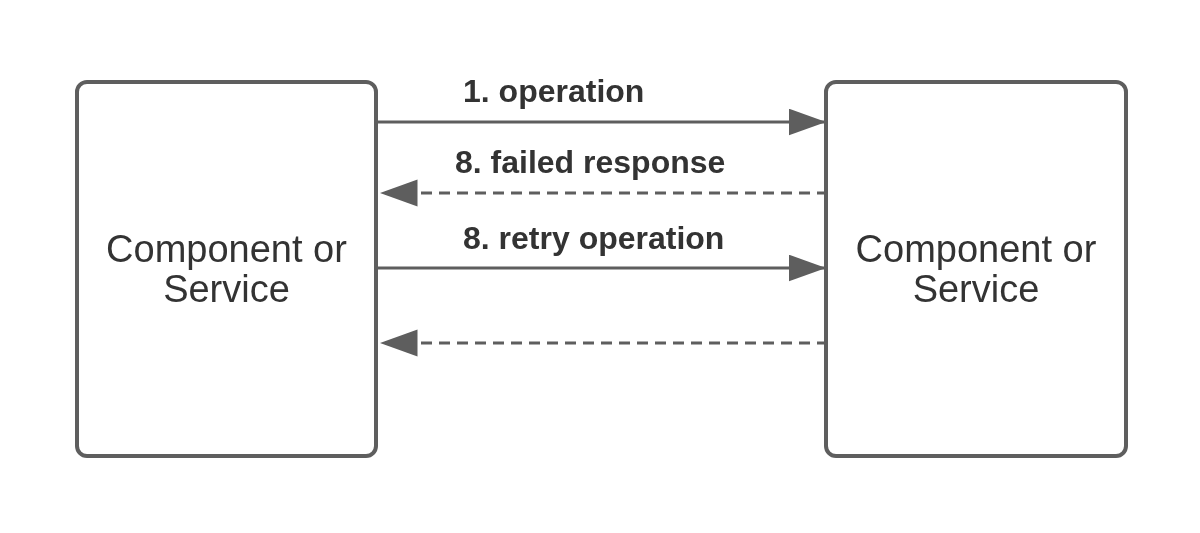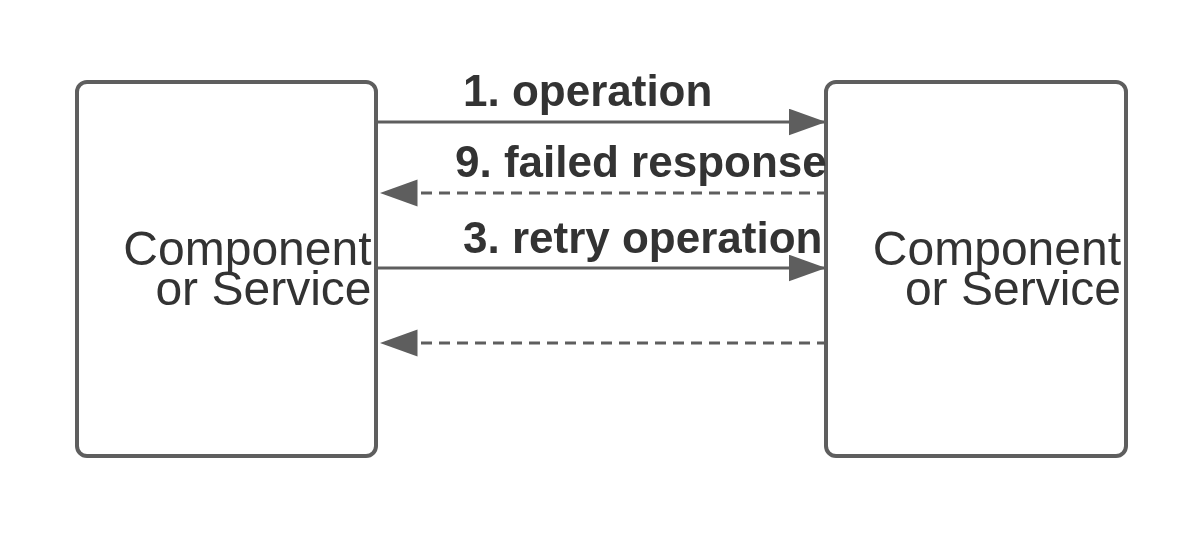--- a/index.html
+++ b/index.html
@@ -40,30 +40,30 @@
     position: absolute;
     background: #ffffff;
     border: 4px solid var(--stroke);
     border-radius: 12px;
     display: flex;
     align-items: center;
     justify-content: center;
   }
   .node-label {
     width: 290px;
-    text-align: right;
-    font-size: 48px;
+    text-align: center;
+    font-size: 38px;
     line-height: 40px;
     color: var(--text);
   }
   .node-left  { left: 75px;  top: 80px; width: 303px; height: 378px; }
   .node-right { left: 824px; top: 80px; width: 304px; height: 378px; }
   .edge-label {
     position: absolute;
-    font-size: 44px;
+    font-size: 32px;
     line-height: 36px;
     font-weight: bold;
     color: var(--text);
     white-space: nowrap;
   }
   .edge-label-1 { left: 463px; top: 73px; }
   .edge-label-2 { left: 455px; top: 144px; }
   .edge-label-3 { left: 463px; top: 220px; }
   .edge-label-4 { left: 458px; top: 296px; }
 </style>
@@ -86,16 +86,16 @@
 
   <div class="node node-left">
     <div class="node-label">Component or Service</div>
   </div>
 
   <div class="node node-right">
     <div class="node-label">Component or Service</div>
   </div>
 
   <div class="edge-label edge-label-1">1. operation</div>
-  <div class="edge-label edge-label-2">9. failed response</div>
-  <div class="edge-label edge-label-3">3. retry operation</div>
+  <div class="edge-label edge-label-2">8. failed response</div>
+  <div class="edge-label edge-label-3">8. retry operation</div>
 
 </div>
 
 </body></html>

